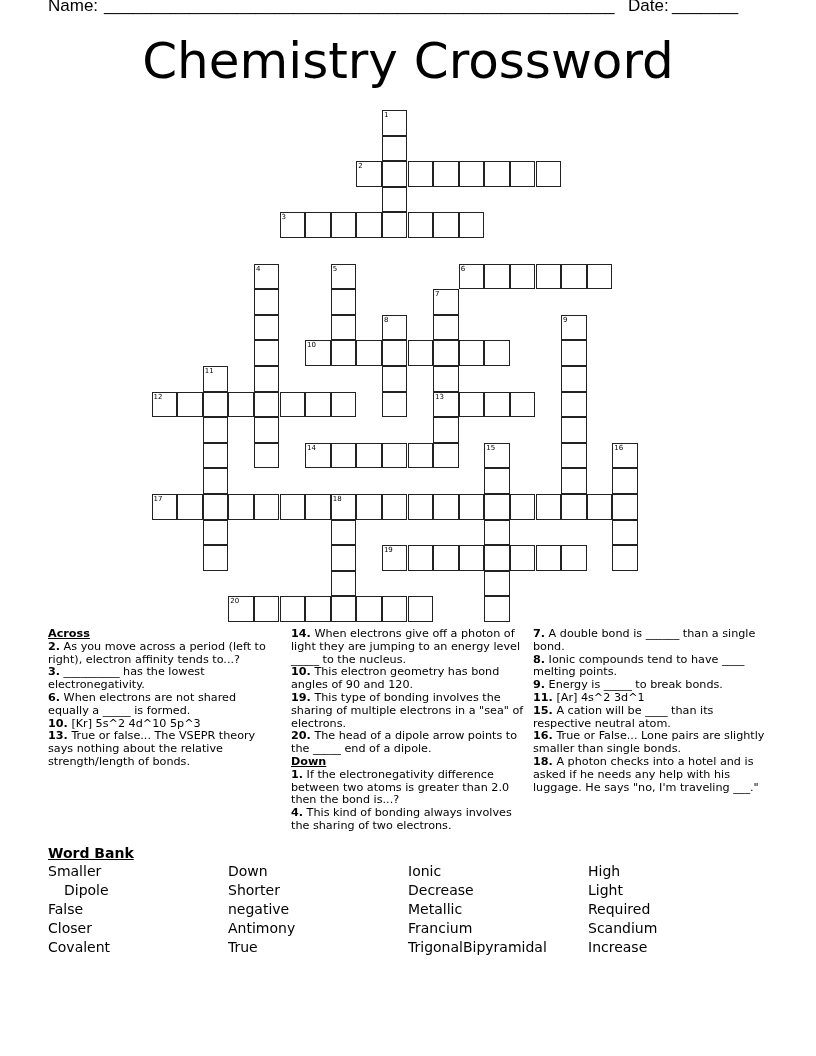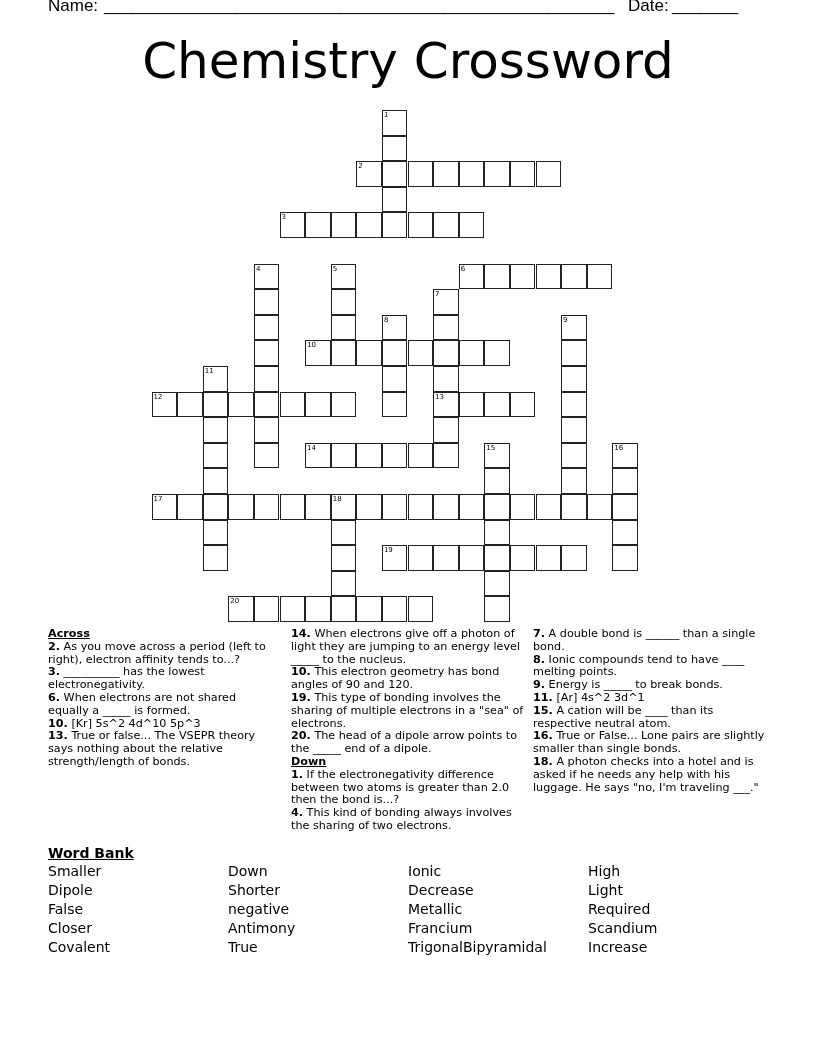--- a/index.html
+++ b/index.html
@@ -469,21 +469,21 @@
   <span class="clue"><b>11.</b><span> [Ar] 4s^2 3d^1</span></span>
   <span class="clue"><b>15.</b><span> A cation will be ____ than its respective neutral atom.</span></span>
   <span class="clue"><b>16.</b><span> True or False... Lone pairs are slightly smaller than single bonds.</span></span>
   <span class="clue"><b>18.</b><span> A photon checks into a hotel and is asked if he needs any help with his luggage. He says "no, I'm traveling ___."</span></span>
 </div>
 
 <div class="wb-title">Word Bank</div>
 
 <div>
   <span class="wb-word" style="left:48px;top:862px">Smaller</span>
-  <span class="wb-word" style="left:48px;top:881px">Dipole</span>
+  <span class="wb-word" style="left:64px;top:881px">Dipole</span>
   <span class="wb-word" style="left:48px;top:900px">False</span>
   <span class="wb-word" style="left:48px;top:919px">Closer</span>
   <span class="wb-word" style="left:48px;top:938px">Covalent</span>
 
   <span class="wb-word" style="left:228px;top:862px">Down</span>
   <span class="wb-word" style="left:228px;top:881px">Shorter</span>
   <span class="wb-word" style="left:228px;top:900px">negative</span>
   <span class="wb-word" style="left:228px;top:919px">Antimony</span>
   <span class="wb-word" style="left:228px;top:938px">True</span>
 

